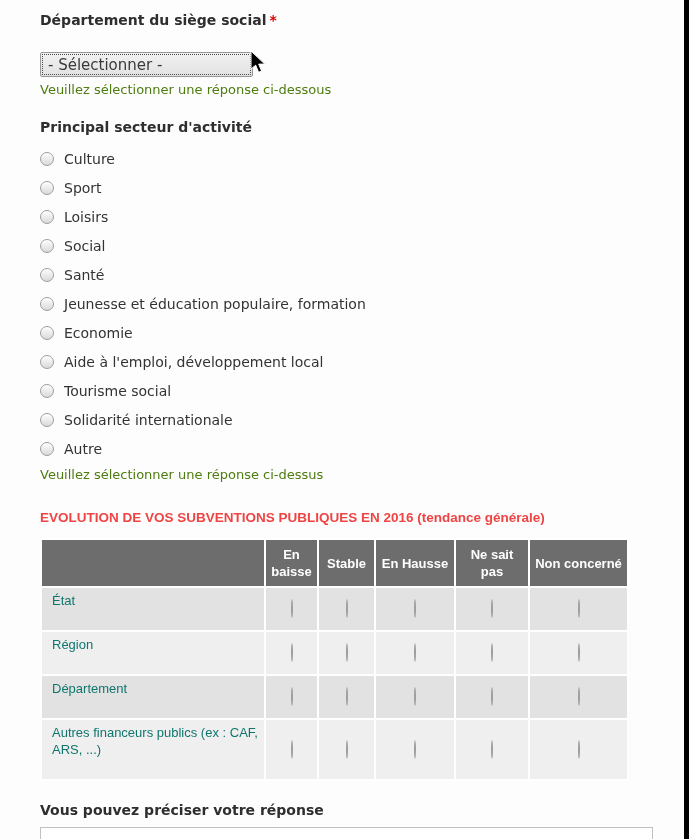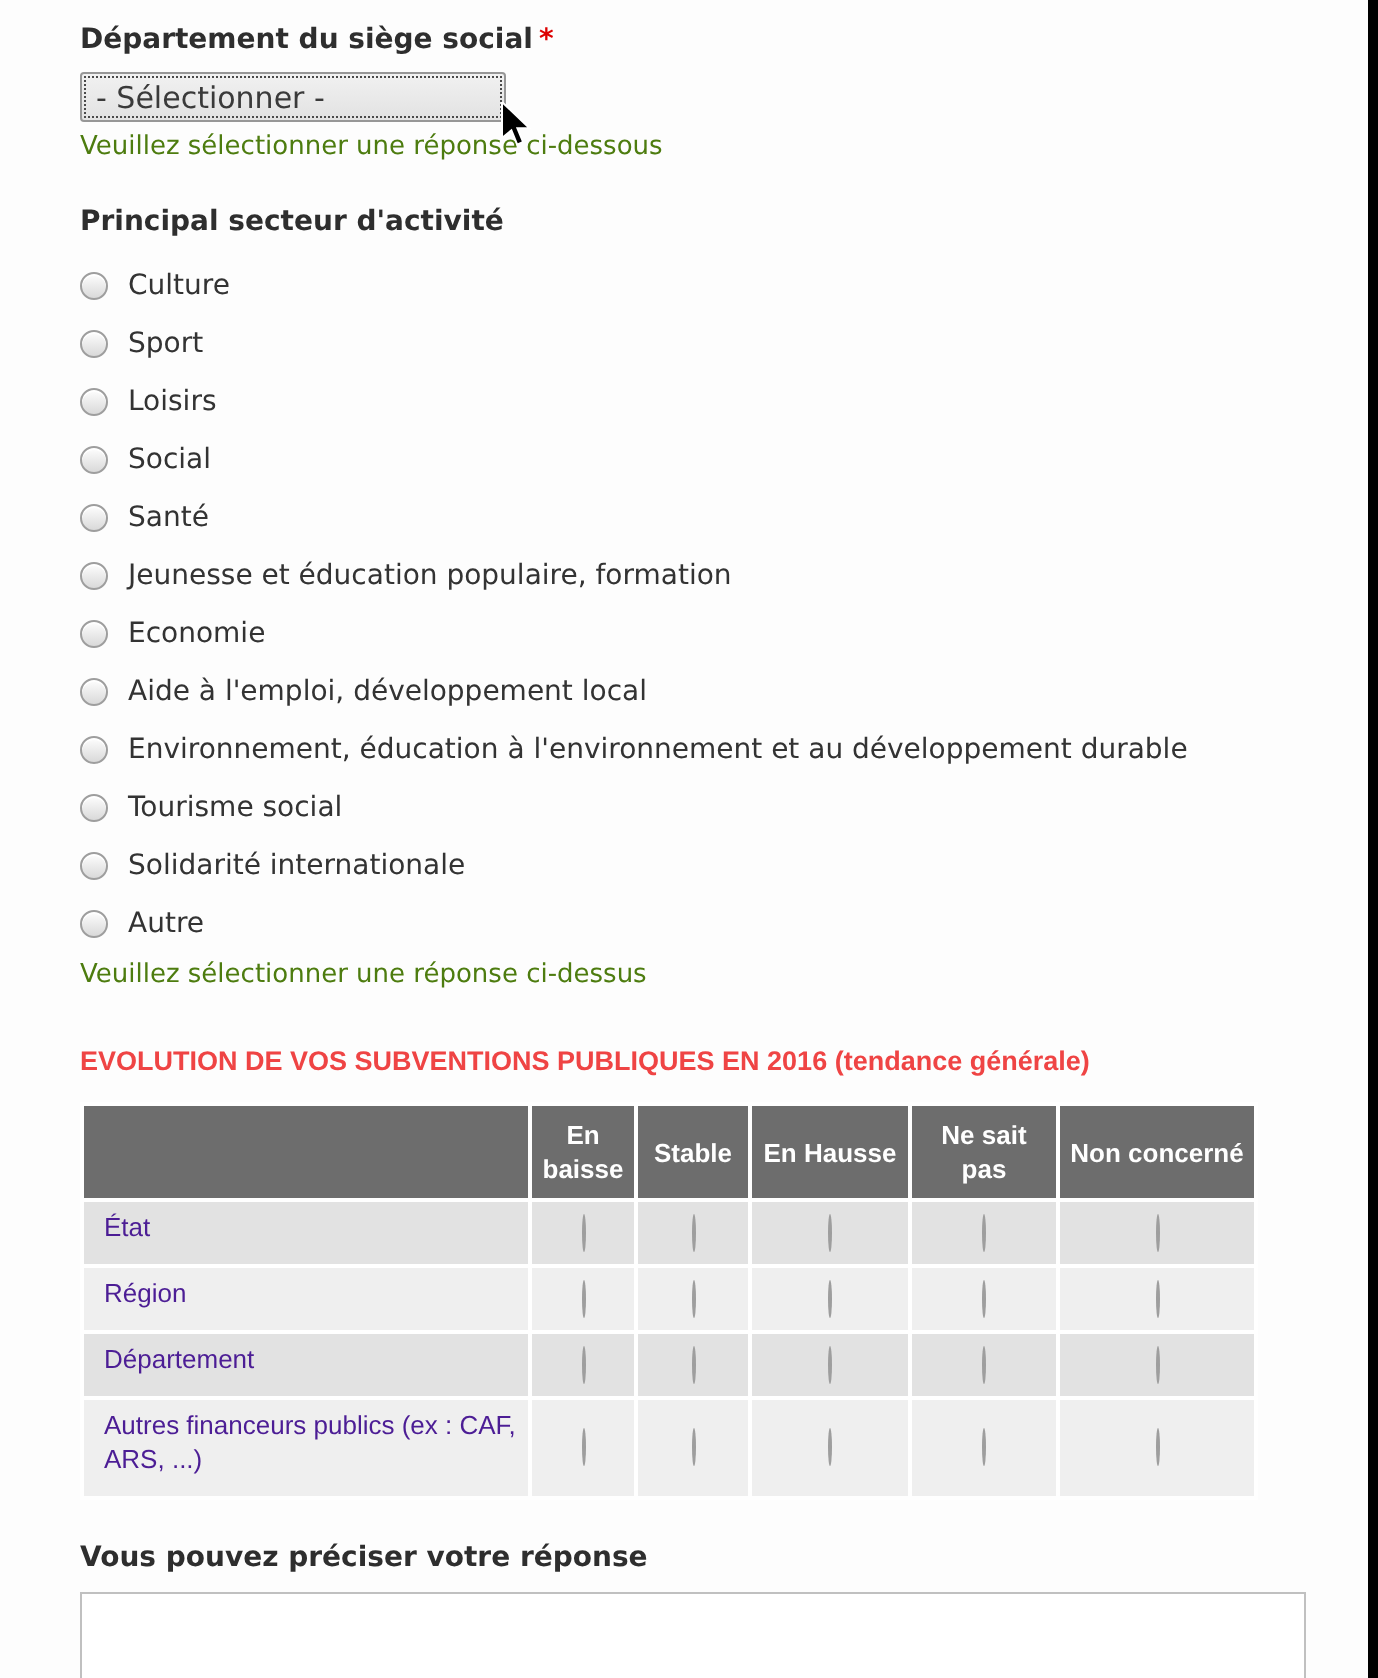--- a/index.html
+++ b/index.html
@@ -8,21 +8,21 @@
          font-family:"DejaVu Sans","Liberation Sans",sans-serif; color:#333; }
   .page { position:relative; width:689px; height:839px; overflow:hidden; background:#fdfdfd; }
   .edge-right { position:absolute; top:0; right:0; width:5px; height:839px; background:#000; }
   .content { padding:12px 0 0 40px; width:660px; }
 
   .q-label { font-size:14px; font-weight:bold; color:#2e2e2e; line-height:17px; }
   .req { color:#dd0000; font-weight:bold; margin-left:3px; }
   .helper { font-size:13px; color:#4d7c0f; line-height:16px; }
 
   
-  .select-box { margin-top:7px; width:213px; height:25px;
+  .select-box { margin-top:23px; width:213px; height:25px;
     background:linear-gradient(#f1f1f1,#e2e2e2);
     border:1px solid #979797; border-radius:2px;
     outline:1px dotted #4a4a4a; outline-offset:-3px;
     display:flex; align-items:center; padding-left:7px;
     font-size:15px; color:#3a3a3a; cursor:default; }
   .select-helper { margin-top:5px; }
 
   
   .sector { margin-top:21px; }
   .option-list { margin-top:12px; }
@@ -36,21 +36,21 @@
   
   .matrix { margin-top:27px; }
   .matrix-title { font-size:13.5px; font-weight:bold; color:#ef4444;
     font-family:"Liberation Sans","DejaVu Sans",sans-serif; letter-spacing:0; }
   table.grid { margin-top:13px; border-collapse:separate; border-spacing:2px;
     background:#fff; font-family:"Liberation Sans","DejaVu Sans",sans-serif; }
   table.grid th { background:#6d6d6d; color:#fff; font-size:13px; font-weight:bold;
     text-align:center; vertical-align:middle; height:46px; line-height:17px; padding:2px 4px; }
   table.grid th.corner { width:222px; }
   table.grid td { vertical-align:middle; text-align:center; height:29px; padding:4px; }
-  table.grid td.row-label { text-align:left; font-size:13px; color:#4c1d95; padding:4px 6px 10px 10px; line-height:17px; }
+  table.grid td.row-label { text-align:left; font-size:13px; color:#0f766e; padding:4px 6px 21px 10px; line-height:17px; }
   table.grid tr:nth-child(odd) td { background:#e2e2e2; }
   table.grid tr:nth-child(even) td { background:#efefef; }
   table.grid .radio { margin:0 auto; }
   .col-enbaisse{width:51px}.col-stable{width:55px}.col-enhausse{width:78px}.col-nesaitpas{width:72px}.col-nonconcerne{width:97px}
 
   
   .precision { margin-top:21px; }
   .precision textarea { margin-top:8px; width:613px; height:90px; resize:none;
     border:1px solid #c0c0c0; background:#fff; font-family:"DejaVu Sans",sans-serif;
     font-size:14px; padding:6px; display:block; }
@@ -100,24 +100,20 @@
             <span class="radio"></span>
             <span class="option-label">Jeunesse et éducation populaire, formation</span>
           </label>
           <label class="option">
             <span class="radio"></span>
             <span class="option-label">Economie</span>
           </label>
           <label class="option">
             <span class="radio"></span>
             <span class="option-label">Aide à l'emploi, développement local</span>
-          </label>
-          <label class="option">
-            <span class="radio"></span>
-            <span class="option-label">Environnement, éducation à l'environnement et au développement durable</span>
           </label>
           <label class="option">
             <span class="radio"></span>
             <span class="option-label">Tourisme social</span>
           </label>
           <label class="option">
             <span class="radio"></span>
             <span class="option-label">Solidarité internationale</span>
           </label>
           <label class="option">

